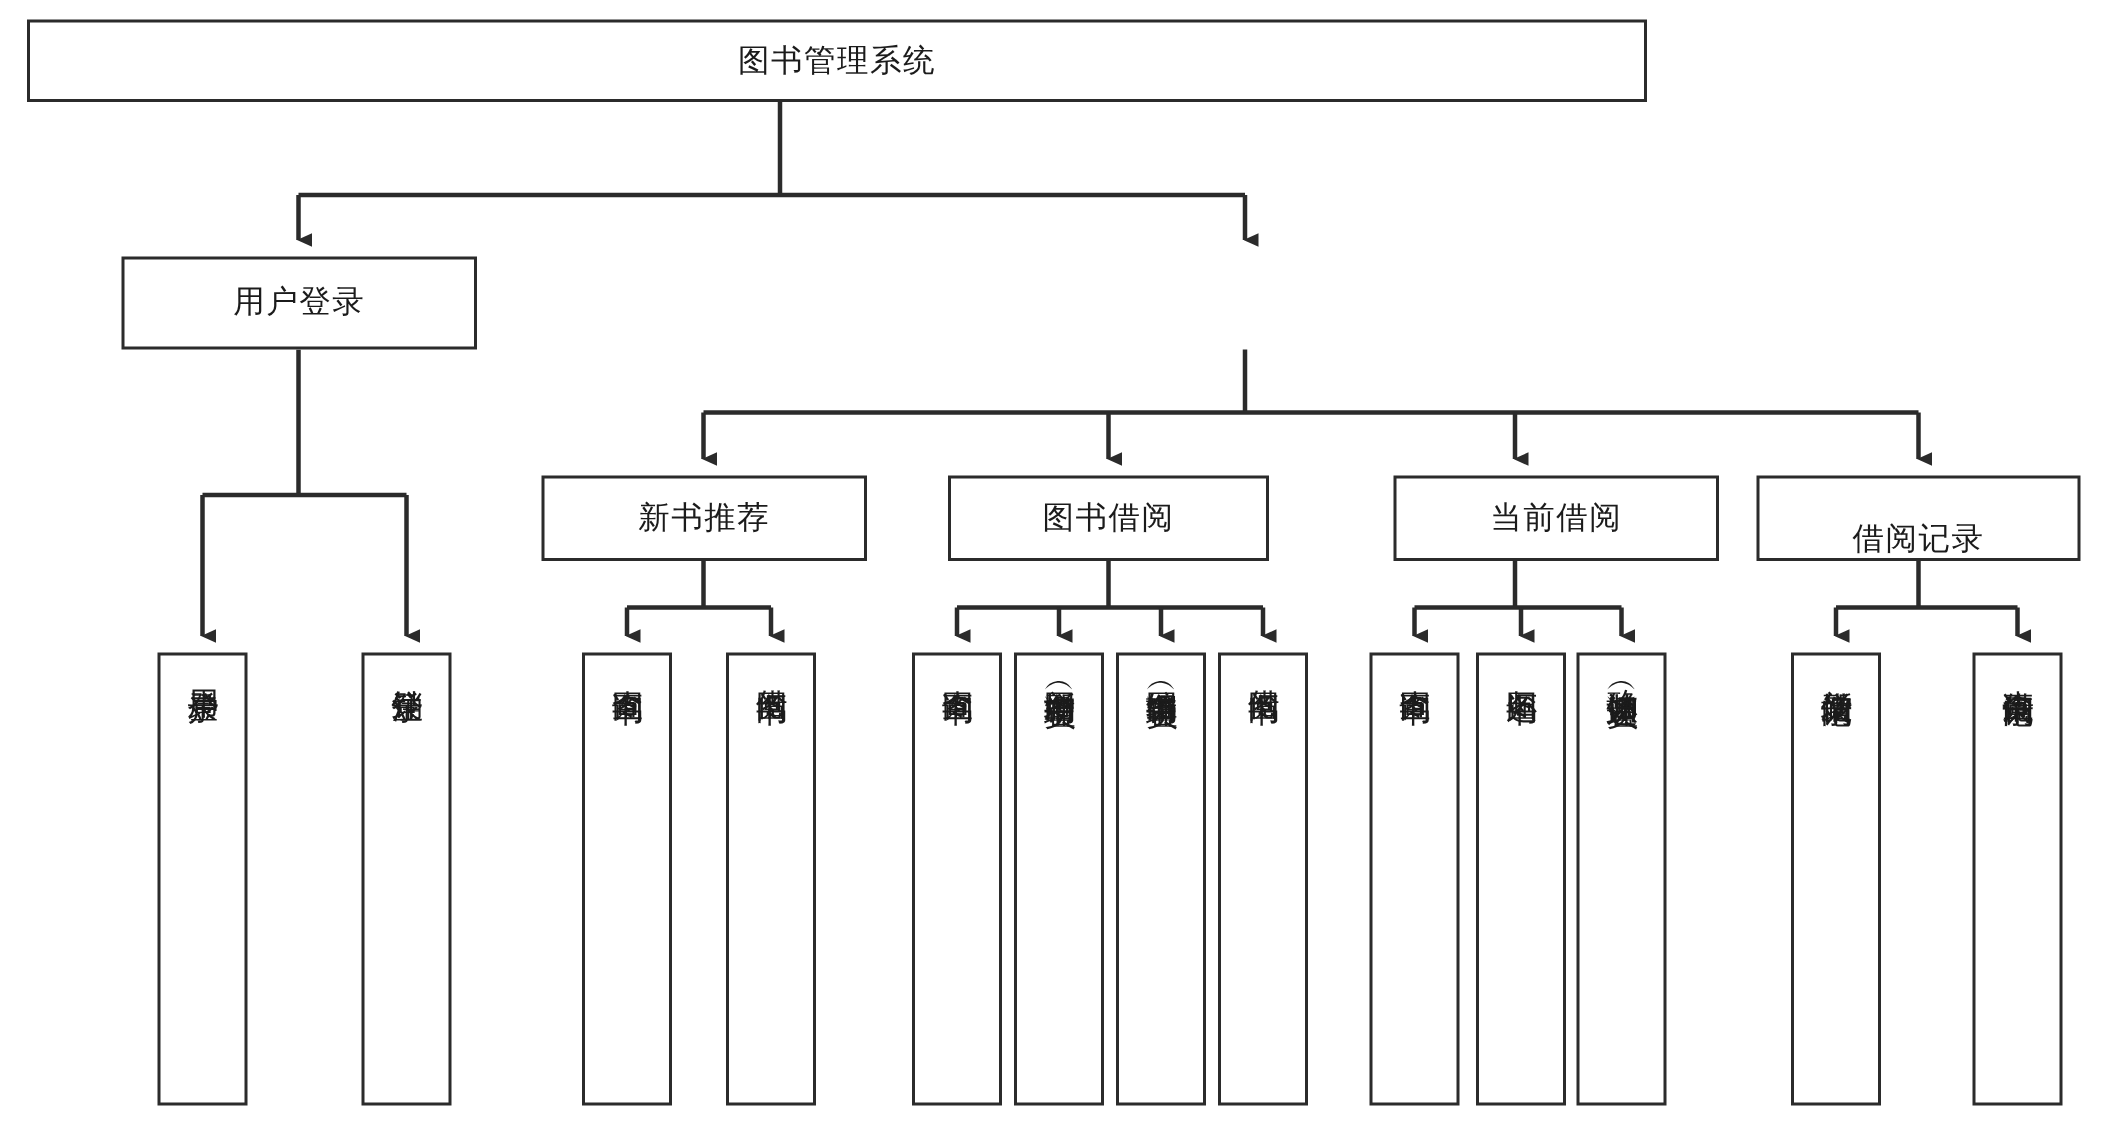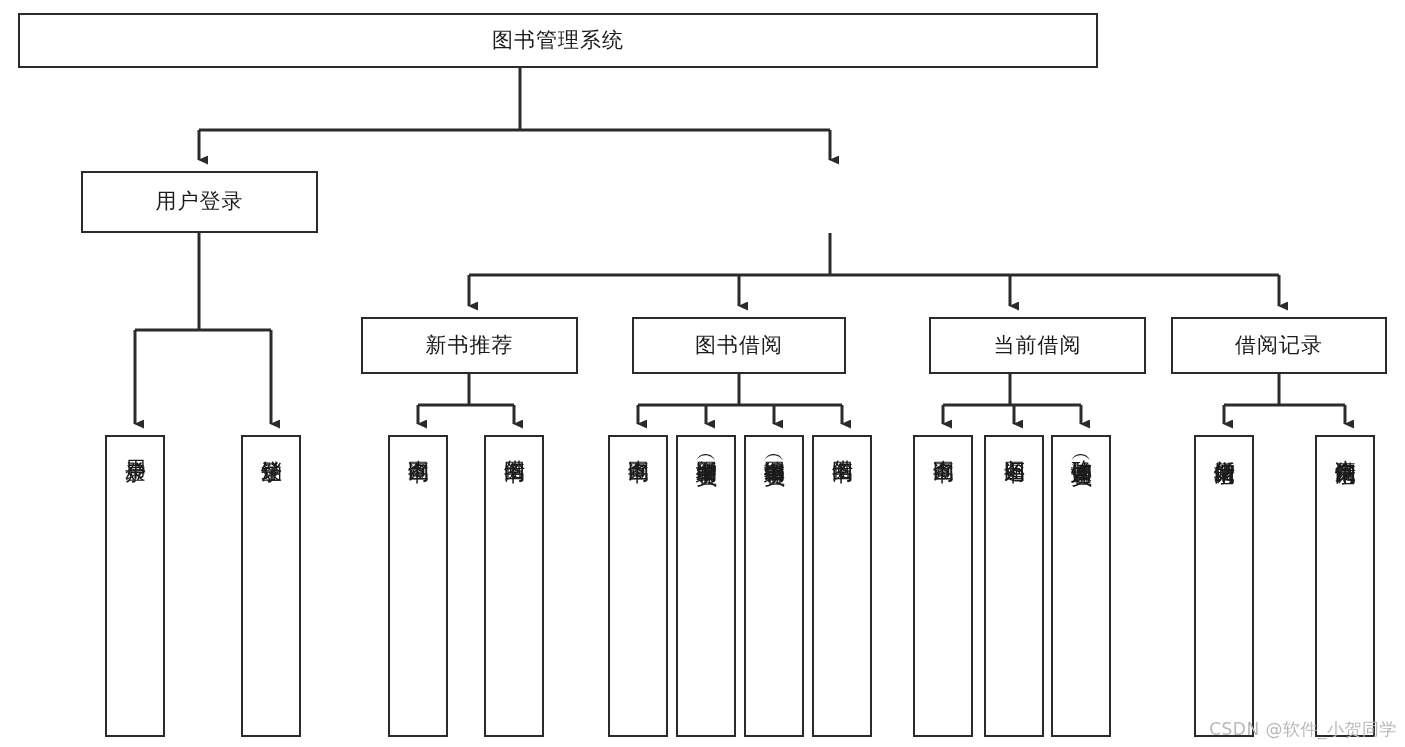--- a/index.html
+++ b/index.html
@@ -151,21 +151,21 @@
 
   <div class="node-box horiz" style="left:361px; top:317px; width:217px; height:57px;">
     <span class="node-label">新书推荐</span>
   </div>
   <div class="node-box horiz" style="left:632px; top:317px; width:214px; height:57px;">
     <span class="node-label">图书借阅</span>
   </div>
   <div class="node-box horiz" style="left:902px; top:317px; width:217px; height:57px;margin-left:27px;">
     <span class="node-label">当前借阅</span>
   </div>
-  <div class="node-box horiz" style="left:1171px; top:317px; width:216px; height:57px;">
+  <div class="node-box horiz" style="left:1171px; top:317px; width:216px; height:57px;align-items:flex-end;">
     <span class="node-label">借阅记录</span>
   </div>
 
   <div class="node-box vert" style="left:105px; top:435px; width:60px; height:302px;">
     <span class="node-label">用户登录</span>
   </div>
   <div class="node-box vert" style="left:241px; top:435px; width:60px; height:302px;">
     <span class="node-label">注销登录</span>
   </div>
 
@@ -199,15 +199,14 @@
     <span class="node-label">确认归还（管理员）</span>
   </div>
 
   <div class="node-box vert" style="left:1194px; top:435px; width:60px; height:302px;">
     <span class="node-label">新增借阅记录</span>
   </div>
   <div class="node-box vert" style="left:1315px; top:435px; width:60px; height:302px;">
     <span class="node-label">查询借阅记录</span>
   </div>
 
-  <div id="watermark">CSDN @软件_小贺同学</div>
 
 </div>
 
 </body></html>

